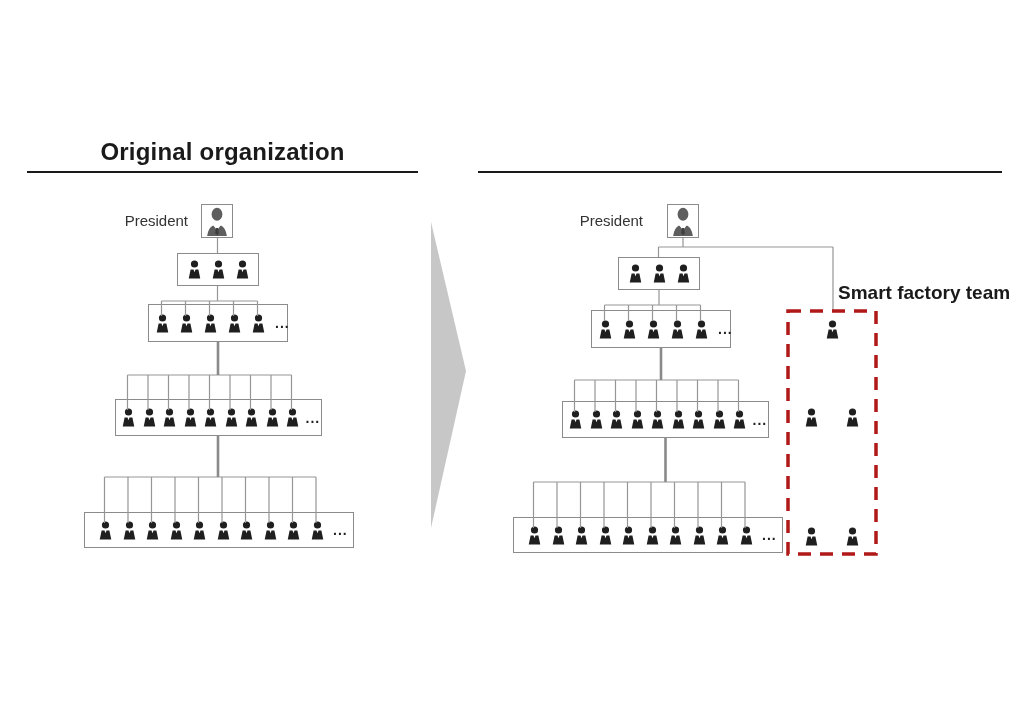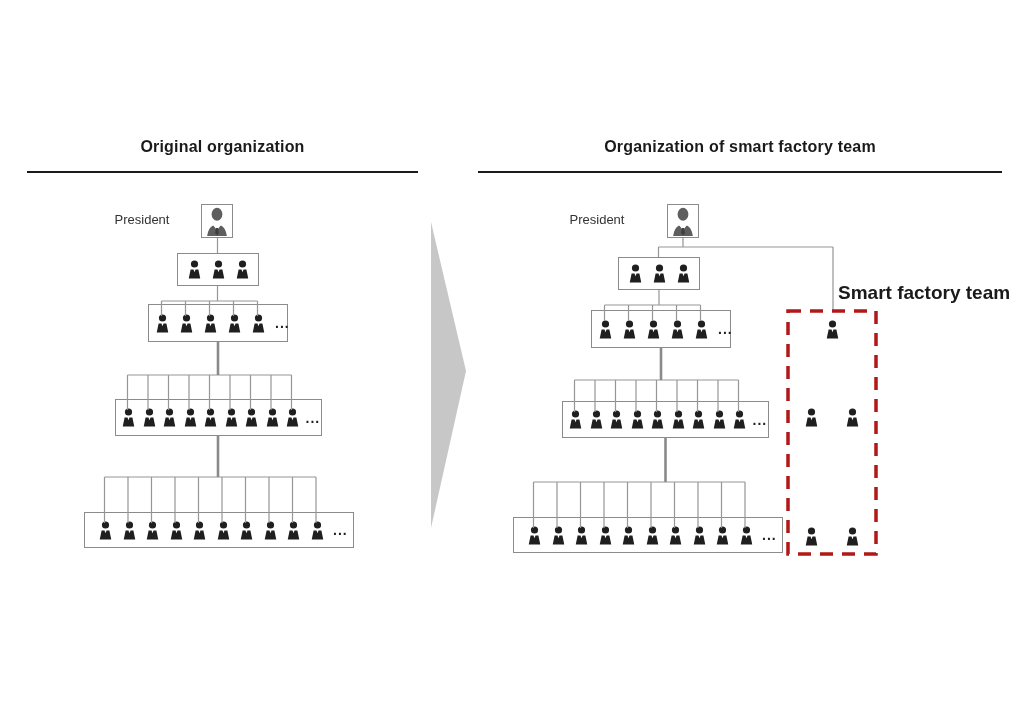--- a/index.html
+++ b/index.html
@@ -4,26 +4,26 @@
 <style>
   html,body{margin:0;padding:0;background:#fff;}
   .canvas{
     position:relative;width:1024px;height:709px;
     background:var(--background,#fff);
     font-family:"Liberation Sans",sans-serif;
     overflow:hidden;
   }
   .panel-title{
     position:absolute;text-align:center;
-    font-size:16px;font-weight:700;color:var(--title-text,#1a1a1a);
+    font-size:24px;font-weight:700;color:var(--title-text,#1a1a1a);
     letter-spacing:.2px;white-space:nowrap;
   }
   .title-rule{position:absolute;height:2px;background:var(--rule-black,#1a1a1a);}
   .pres-label{
-    position:absolute;text-align:center;font-size:13px;
+    position:absolute;text-align:right;font-size:15px;
     color:var(--label-text,#333);white-space:nowrap;
   }
   .pres-box{
     position:absolute;width:32px;height:34px;box-sizing:border-box;
     border:1px solid var(--box-border,#8b8b8b);
     display:flex;align-items:center;justify-content:center;background:#fff;
   }
   .president{width:24px;height:30px;color:var(--president-gray,#5e5e5e);display:block;}
   .row-box{
     position:absolute;box-sizing:border-box;background:#fff;
@@ -174,21 +174,20 @@
         <svg class="person" viewBox="0 0 30 38">
           <use href="#person-shape"></use>
         </svg>
         <svg class="person" viewBox="0 0 30 38">
           <use href="#person-shape"></use>
         </svg>
         <span class="more">...</span>
       </div>
   </div>
 
-  <div class="panel-title" style="left:478px;top:138px;width:524px;">Organization of smart factory team</div>
   <div class="title-rule" style="left:478px;top:171px;width:524px;"></div>
 
   <div class="pres-label" style="left:551px;top:212px;width:92px;">President</div>
   <div class="pres-box" style="left:667px;top:204px;">
     <svg class="president" viewBox="0 0 30 38">
         <use href="#president-shape"></use>
       </svg>
   </div>
 
   <div class="row-box" style="left:618px;top:257px;width:82px;height:33px;">

